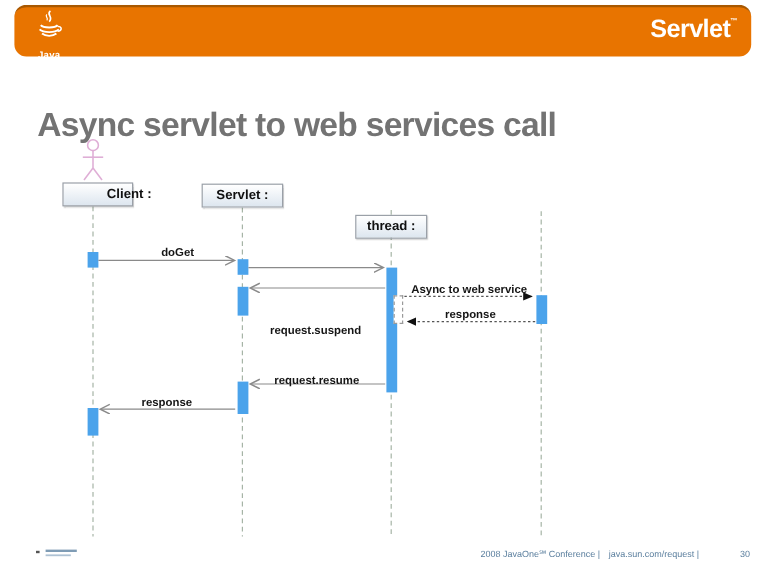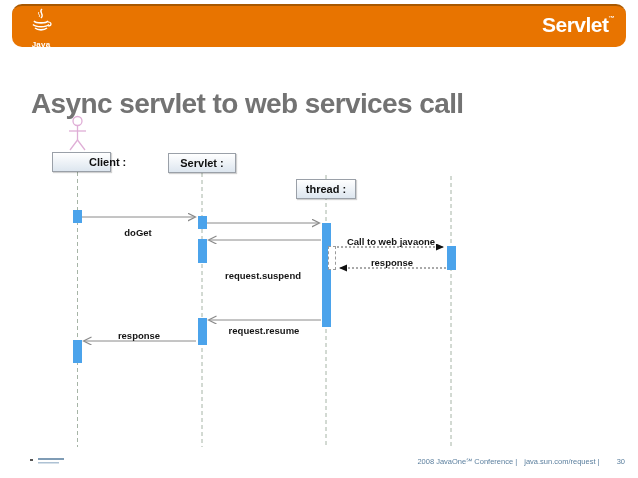--- a/index.html
+++ b/index.html
@@ -35,21 +35,21 @@
   .act-nested { position:absolute; width:8px; background:#ffffff; border:1px dashed #9a9a9a; box-sizing:border-box; }
   .msg {
     position:absolute; transform:translateX(-50%);
     font-size:9.5px; font-weight:bold; color:#151515; white-space:nowrap;
   }
   
   .footer-right {
     position:absolute; right:13px; top:456px; font-size:7.5px; color:#5b7f9e; white-space:nowrap;
   }
   .footer-right .site { margin-left:5px; }
-  .footer-right .page { margin-left:15px;text-align:center; }
+  .footer-right .page { margin-left:32px;text-align:center; }
   .footer-left { position:absolute; left:30px; top:458px; display:flex; align-items:flex-start; }
   .fineprint-bullet { width:3px; height:2px; background:#555; margin-top:1px; margin-right:5px; }
   .fineprint-lines { width:26px; height:6px;
     background:
       linear-gradient(#7f9cb5,#7f9cb5) 0 0 / 26px 2px no-repeat,
       linear-gradient(#aec2d4,#aec2d4) 0 4px / 21px 1.5px no-repeat;
   }
 </style>
 </head>
 <body>
@@ -117,25 +117,25 @@
       <line x1="321" y1="240" x2="209" y2="240" marker-end="url(#mOpen)"></line>
       <line x1="321" y1="320" x2="209" y2="320" marker-end="url(#mOpen)"></line>
       <line x1="196" y1="341" x2="84" y2="341" marker-end="url(#mOpen)"></line>
     </g>
     <g stroke="#555555" stroke-width="1" stroke-dasharray="2 2">
       <line x1="337" y1="247" x2="444" y2="247" marker-end="url(#mSolid)"></line>
       <line x1="446" y1="268" x2="339" y2="268" marker-end="url(#mSolid)"></line>
     </g>
   </svg>
 
-  <div class="msg" style="left:138px; top:205px;margin-top:22px;">doGet</div>
+  <div class="msg" style="left:148px; top:205px;">doGet</div>
   <div class="msg" style="left:263px; top:226px;margin-top:44px;">request.suspend</div>
-  <div class="msg" style="left:391px; top:236px;">Call to web javaone</div>
+  <div class="msg" style="left:391px; top:236px;">Async to web service</div>
   <div class="msg" style="left:392px; top:257px;">response</div>
-  <div class="msg" style="left:264px; top:325px;">request.resume</div>
+  <div class="msg" style="left:264px; top:312px;">request.resume</div>
   <div class="msg" style="left:139px; top:330px;">response</div>
 
   <div class="footer-left">
     <div class="fineprint-bullet"></div>
     <div class="fineprint-lines"></div>
   </div>
   <div class="footer-right">
     <span>2008 JavaOne℠ Conference |</span>
     <span class="site">java.sun.com/request |</span>
     <span class="page">30</span>

